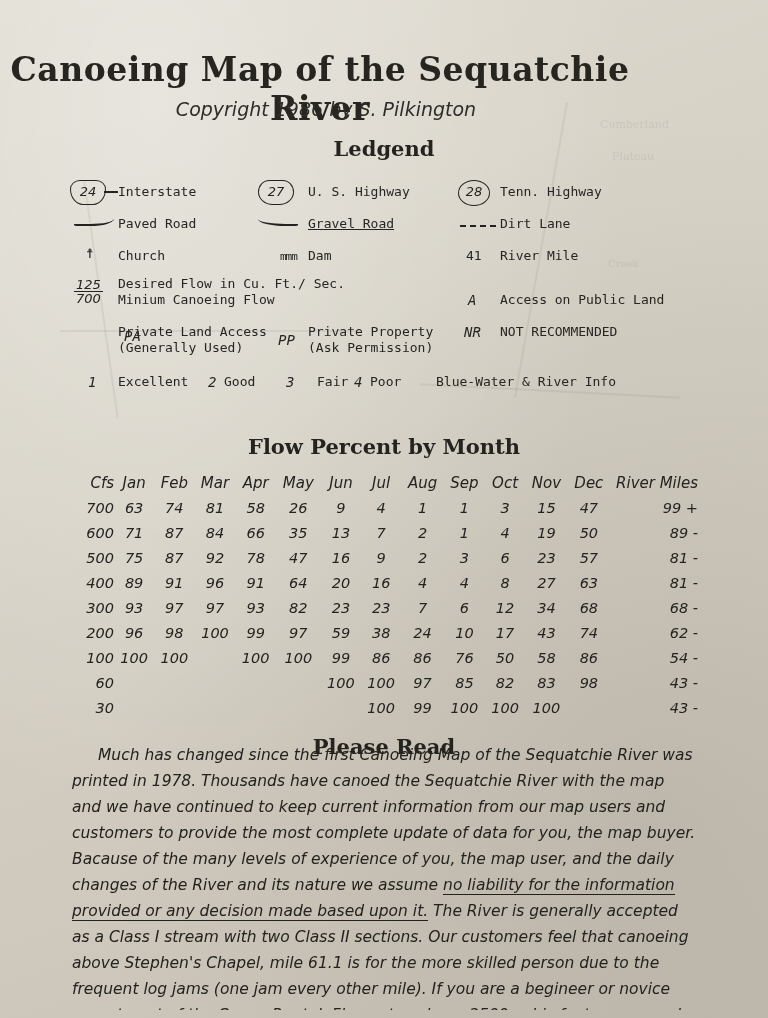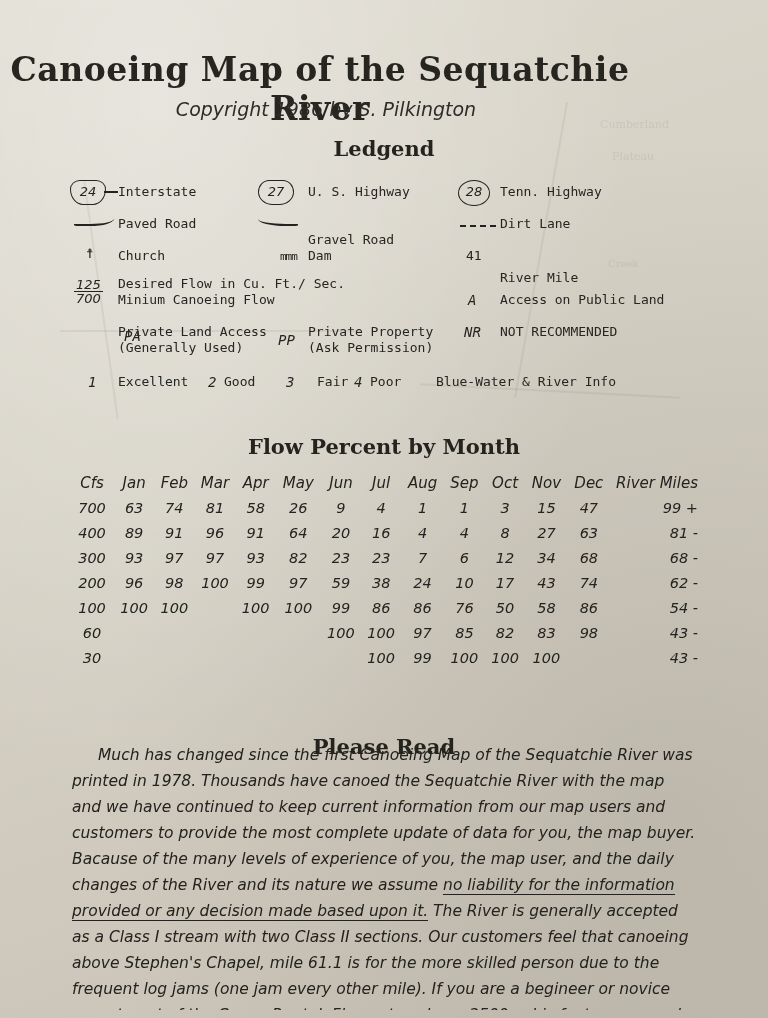--- a/index.html
+++ b/index.html
@@ -179,21 +179,21 @@
     border-collapse: collapse;
   }
   #flow th, #flow td {
     text-align: center;
     padding: 0;
     height: 25px;
     font-weight: normal;
     white-space: nowrap;
   }
   #flow th { font-size: 15px; }
-  #flow td.lbl, #flow th.lbl { text-align: center; width: 44px; }
+  #flow td.lbl, #flow th.lbl { text-align: right; width: 44px; }
   #flow td.rm, #flow th.rm { text-align: right; width: 88px; }
 
   
   #read {
     position: absolute;
     top: 742px;
     left: 72px;
     width: 626px;
     font-family: "DejaVu Sans", sans-serif;
     font-style: italic;
@@ -240,35 +240,35 @@
 
       <div class="shield circle" style="left:398px; top:2px;">28</div>
       <div class="lg-cell" style="left:440px; top:6px;">Tenn. Highway</div>
     </div>
 
     <div class="lg-row" style="height:32px;">
       <div class="lg-paved" style="left:14px; top:2px;"></div>
       <div class="lg-cell" style="left:58px; top:4px;">Paved Road</div>
 
       <div class="lg-gravel" style="left:198px; top:4px;"></div>
-      <div class="lg-cell" style="left:248px; top:20px;">Gravel Road</div>
+      <div class="lg-cell" style="left:248px; top:4px;text-decoration:underline;">Gravel Road</div>
 
       <div class="lg-dash" style="left:400px; top:13px;"></div>
       <div class="lg-cell" style="left:440px; top:4px;">Dirt Lane</div>
     </div>
 
     <div class="lg-row" style="height:32px;">
       <div class="lg-cell" style="left:26px; top:2px; font-size:13px;">☨</div>
       <div class="lg-cell" style="left:58px; top:4px;">Church</div>
 
       <div class="lg-dam" style="left:200px; top:6px;padding-left:20px;">mmm</div>
       <div class="lg-cell" style="left:248px; top:4px;">Dam</div>
 
       <div class="lg-cell" style="left:406px; top:4px;">41</div>
-      <div class="lg-cell" style="left:440px; top:4px;margin-top:22px;">River Mile</div>
+      <div class="lg-cell" style="left:440px; top:4px;">River Mile</div>
     </div>
 
     <div class="lg-row" style="height:46px;">
       <div class="frac" style="left:14px; top:2px;">
         <div class="num">125</div>
         <div class="den">700</div>
       </div>
       <div class="lg-cell" style="left:58px; top:0px;">Desired Flow in Cu. Ft./ Sec.</div>
       <div class="lg-cell" style="left:58px; top:16px;">Minium Canoeing Flow</div>
 
@@ -338,20 +338,52 @@
         <td>9</td>
         <td>4</td>
         <td>1</td>
         <td>1</td>
         <td>3</td>
         <td>15</td>
         <td>47</td>
         <td class="rm">99 +</td>
       </tr>
       <tr>
+        <td class="lbl">600</td>
+        <td>71</td>
+        <td>87</td>
+        <td>84</td>
+        <td>66</td>
+        <td>35</td>
+        <td>13</td>
+        <td>7</td>
+        <td>2</td>
+        <td>1</td>
+        <td>4</td>
+        <td>19</td>
+        <td>50</td>
+        <td class="rm">89 -</td>
+      </tr>
+      <tr>
+        <td class="lbl">500</td>
+        <td>75</td>
+        <td>87</td>
+        <td>92</td>
+        <td>78</td>
+        <td>47</td>
+        <td>16</td>
+        <td>9</td>
+        <td>2</td>
+        <td>3</td>
+        <td>6</td>
+        <td>23</td>
+        <td>57</td>
+        <td class="rm">81 -</td>
+      </tr>
+      <tr>
         <td class="lbl">400</td>
         <td>89</td>
         <td>91</td>
         <td>96</td>
         <td>91</td>
         <td>64</td>
         <td>20</td>
         <td>16</td>
         <td>4</td>
         <td>4</td>

